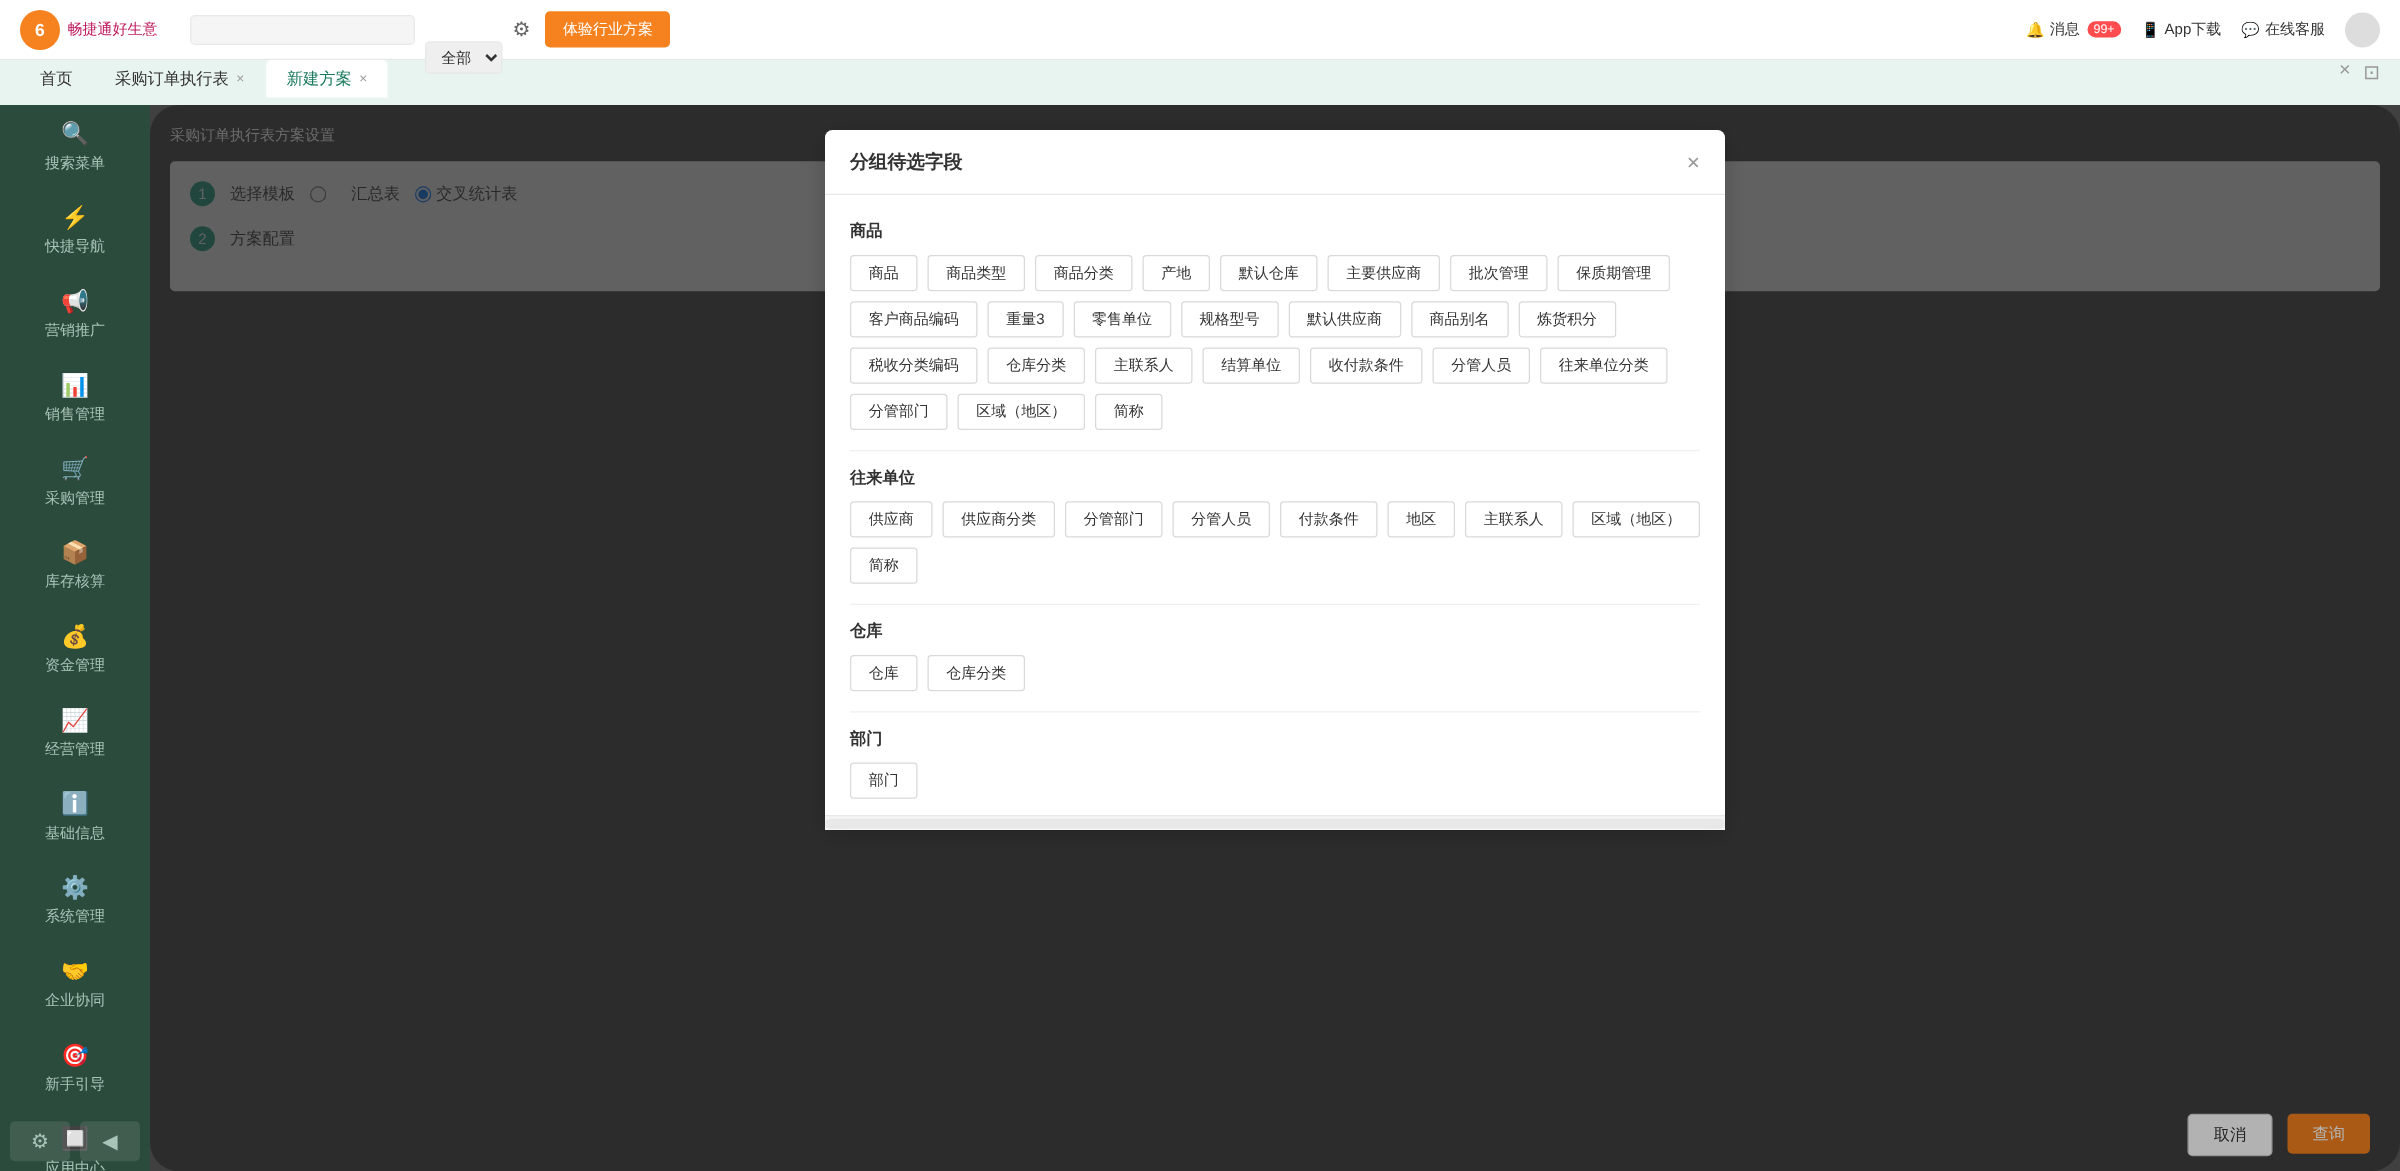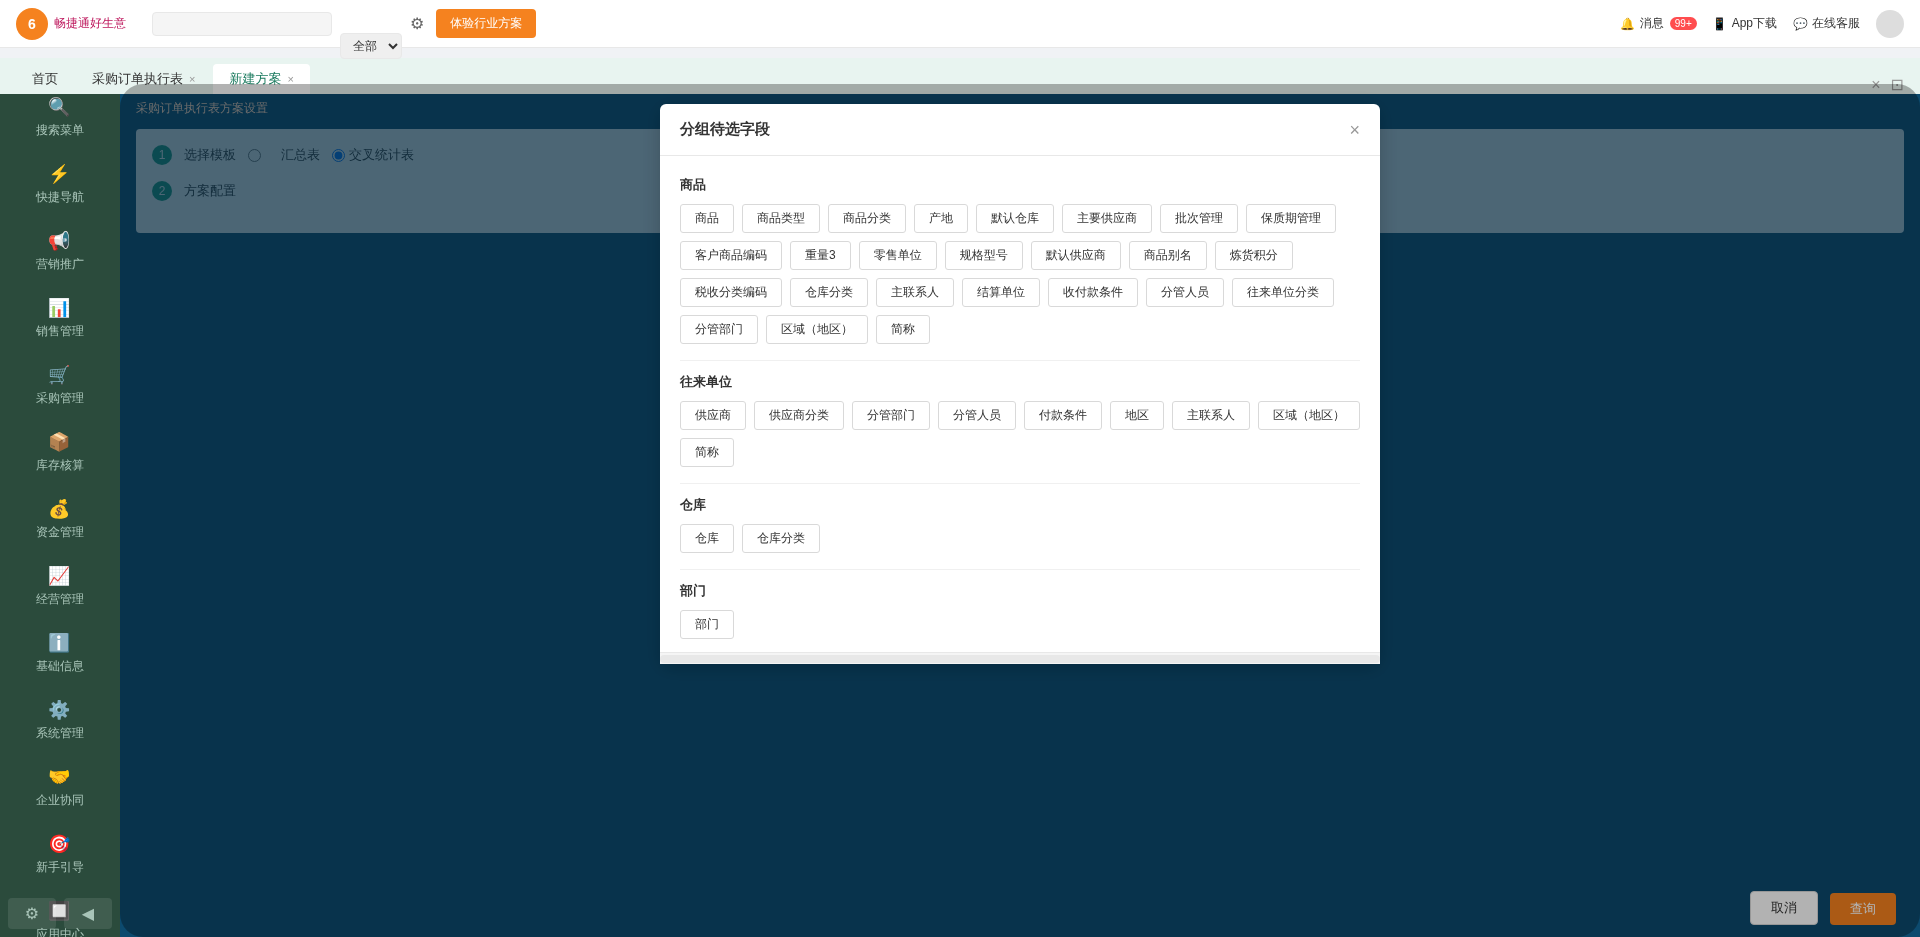--- a/index.html
+++ b/index.html
@@ -87,24 +87,24 @@
       width: 28px; height: 28px;
       background: #ddd;
       border-radius: 50%;
     }
 
     
     .tab-bar {
       height: 36px;
       background: #e8f4f0;
       display: flex;
-      align-items: flex-end;
+      align-items: flex-start;
       padding: 0 16px;
       position: fixed;
-      top: 58px; left: 0; right: 0;
+      top: 48px; left: 0; right: 0;
       z-index: 99;
       gap: 2px;
     }
     .tab-item {
       padding: 6px 16px;
       border-radius: 4px 4px 0 0;
       font-size: 13px;
       cursor: pointer;
       color: #333;
       background: transparent;
@@ -135,21 +135,21 @@
     }
     .sidebar-icon { font-size: 18px; }
 
     
     .main-content {
       position: fixed;
       top: 84px;
       left: 120px;
       right: 0;
       bottom: 0;
-      background: #0c4a6e;
+      background: #404040;
       padding: 16px;
       overflow: auto;
     }
 
     .breadcrumb {
       font-size: 12px;
       color: #999;
       margin-bottom: 12px;
     }
 
@@ -254,21 +254,21 @@
       margin: 2px 0;
     }
 
     
     .page-footer {
       position: fixed;
       bottom: 0; right: 0;
       padding: 12px 24px;
       display: flex;
       gap: 12px;
-      align-items: flex-end;
+      align-items: flex-start;
     }
     .btn-cancel {
       background: #fff;
       border: 1px solid #d9d9d9;
       border-radius: 4px;
       padding: 7px 20px;
       font-size: 13px;
       cursor: pointer;
       color: #333;
     }

